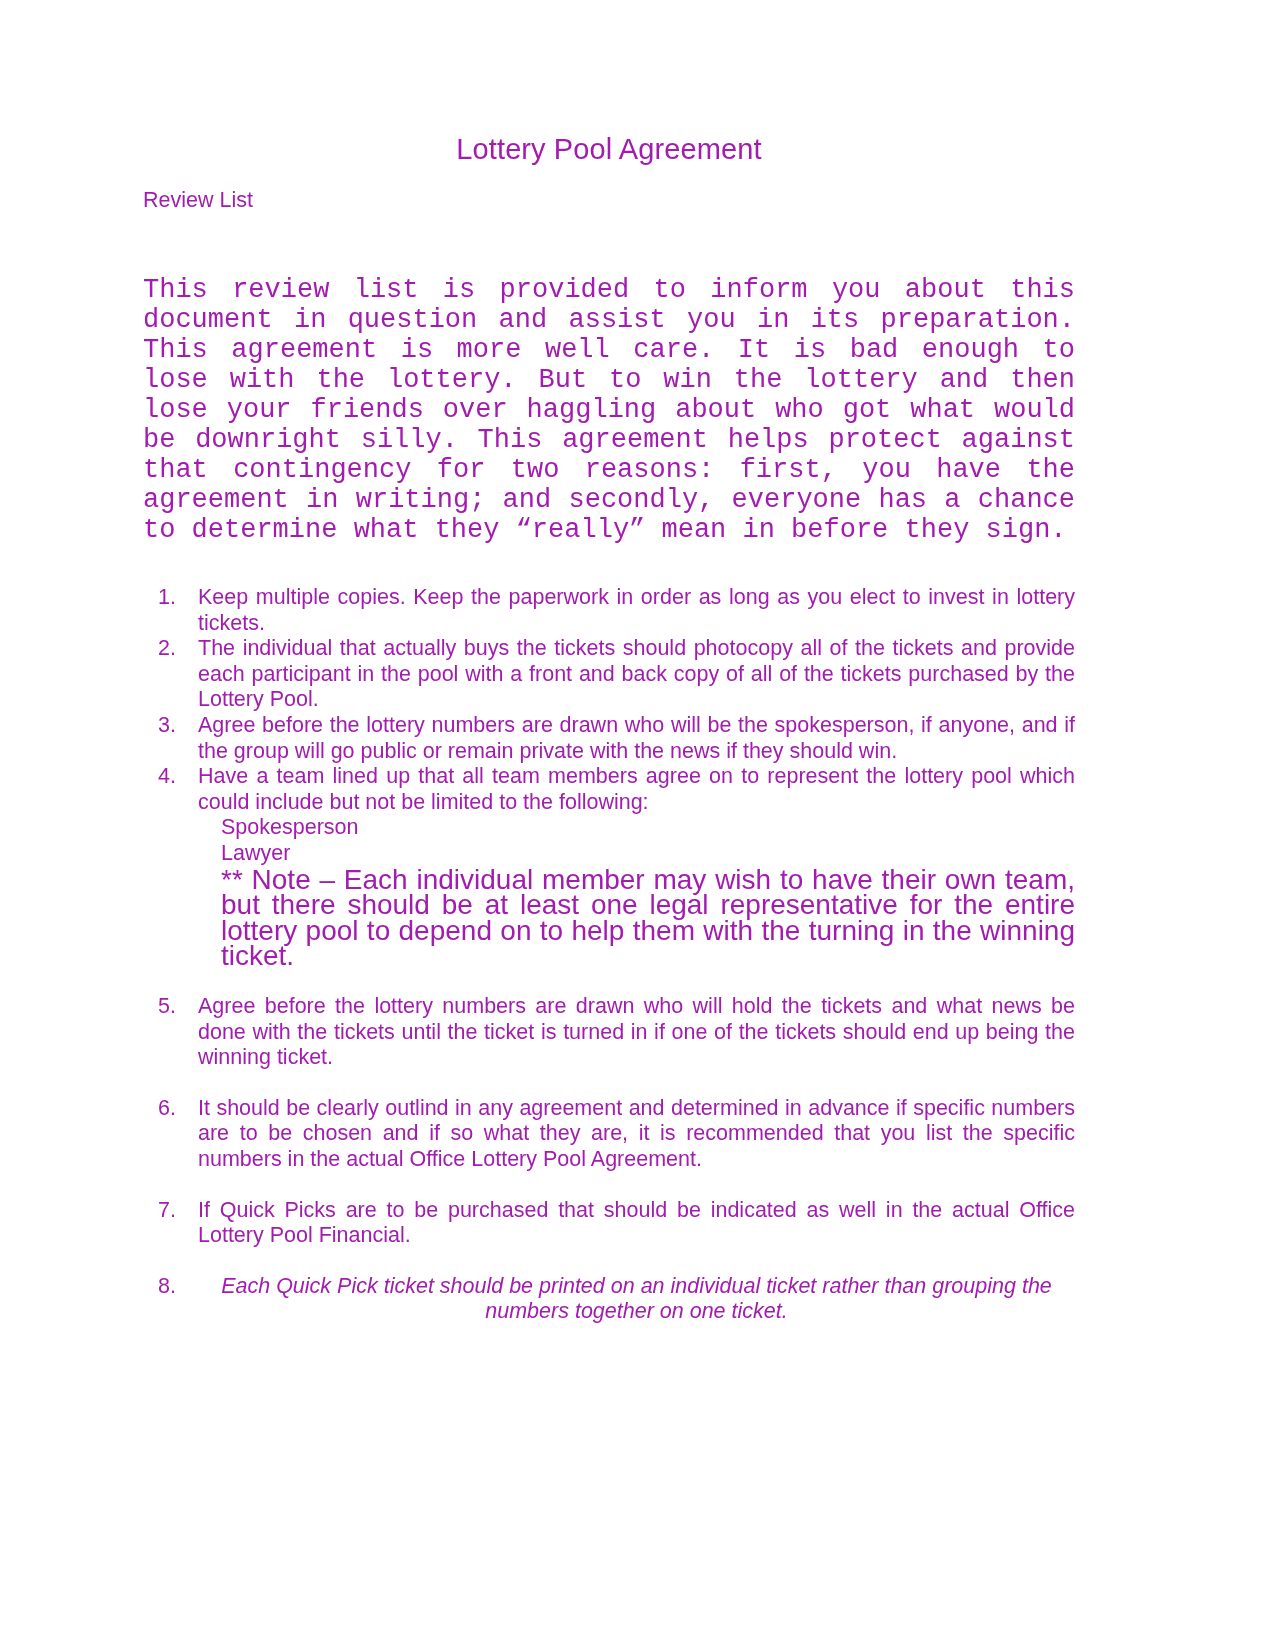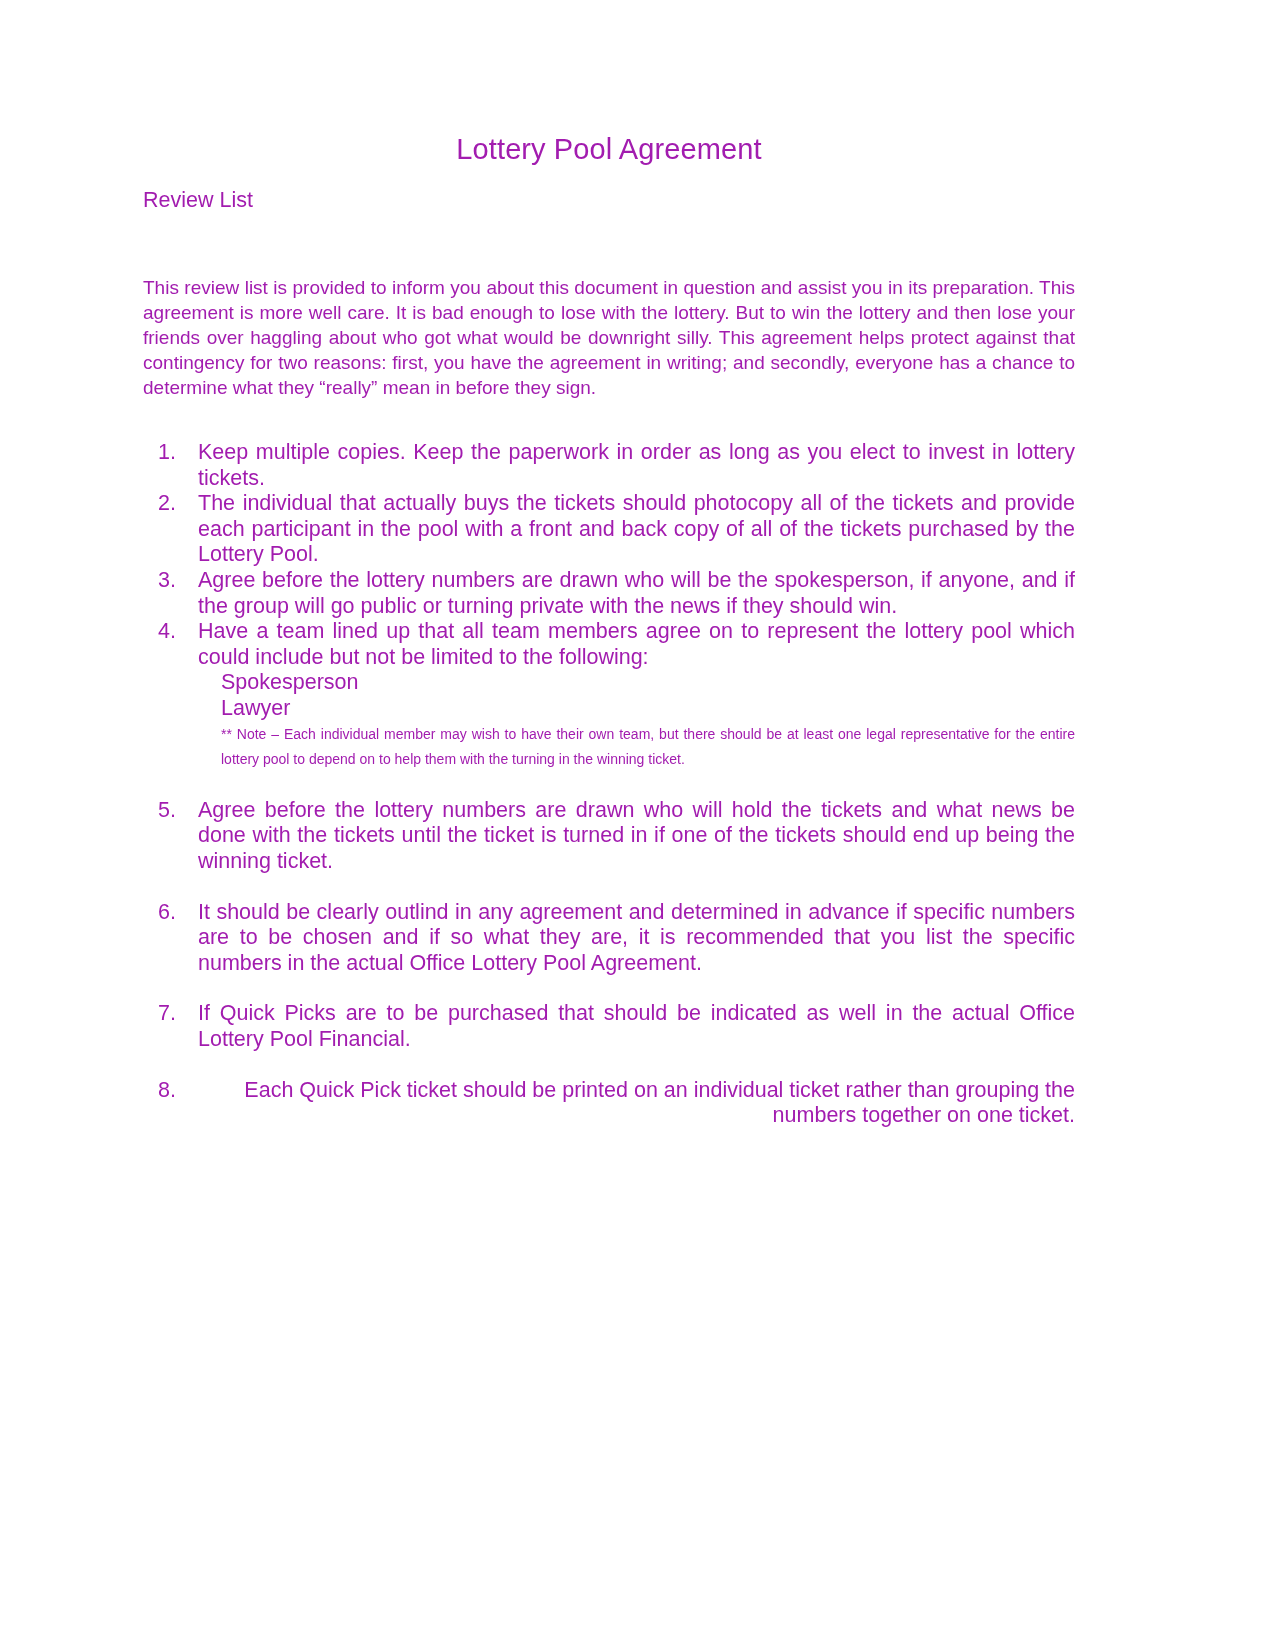--- a/index.html
+++ b/index.html
@@ -38,24 +38,25 @@
     text-align: left;
     font-size: 21.5px;
     line-height: 1.15;
     margin-top: 22px;
     font-weight: normal;
   }
 
   
   .intro {
     margin-top: 62px;
-    font-size: 19px;
-    line-height: 25px;
+    font-size: 27px;
+    line-height: 30px;
     text-align: justify;
     text-justify: inter-word;
+    font-family: Liberation Mono, monospace;
   }
 
   
   .items {
     margin-top: 40px;
   }
   .item {
     position: relative;
     display: flex;
     align-items: flex-start;
@@ -68,39 +69,40 @@
     text-align: right;
     padding-right: 22px;
     box-sizing: border-box;
   }
   .item-body {
     flex: 1 1 auto;
     text-align: justify;
     text-justify: inter-word;
   }
   .item-body.nojust {
-    text-align: right;
+    text-align: center;
+    font-style: italic;
   }
   .gap-before {
     margin-top: 25px;
   }
 
   
   .sub-list {
     margin-top: 0;
     padding-left: 78px;
     font-size: 21.5px;
     line-height: 25.6px;
   }
   .sub-list-line {
     white-space: pre;
   }
   .sub-note {
     padding-left: 78px;
-    font-size: 14px;
+    font-size: 28px;
     line-height: 25.6px;
     text-align: justify;
     text-justify: inter-word;
   }
 </style>
 </head>
 <body>
 
 <div class="page">
   <div class="content">
@@ -118,21 +120,21 @@
         <div class="item-body">Keep multiple copies.  Keep the paperwork in order as long as you elect to invest in lottery tickets.</div>
       </div>
 
       <div class="item">
         <div class="item-num">2.</div>
         <div class="item-body">The individual that actually buys the tickets should photocopy all of the tickets and provide each participant in the pool with a front and back copy of all of the tickets purchased by the Lottery Pool.</div>
       </div>
 
       <div class="item">
         <div class="item-num">3.</div>
-        <div class="item-body">Agree before the lottery numbers are drawn who will be the spokesperson, if anyone, and if the group will go public or turning private with the news if they should win.</div>
+        <div class="item-body">Agree before the lottery numbers are drawn who will be the spokesperson, if anyone, and if the group will go public or remain private with the news if they should win.</div>
       </div>
 
       <div class="item">
         <div class="item-num">4.</div>
         <div class="item-body">Have a team lined up that all team members agree on to represent the lottery pool which could include but not be limited to the following:</div>
       </div>
 
       <div class="sub-list">
         <div class="sub-list-line">Spokesperson</div>
         <div class="sub-list-line">Lawyer</div>

